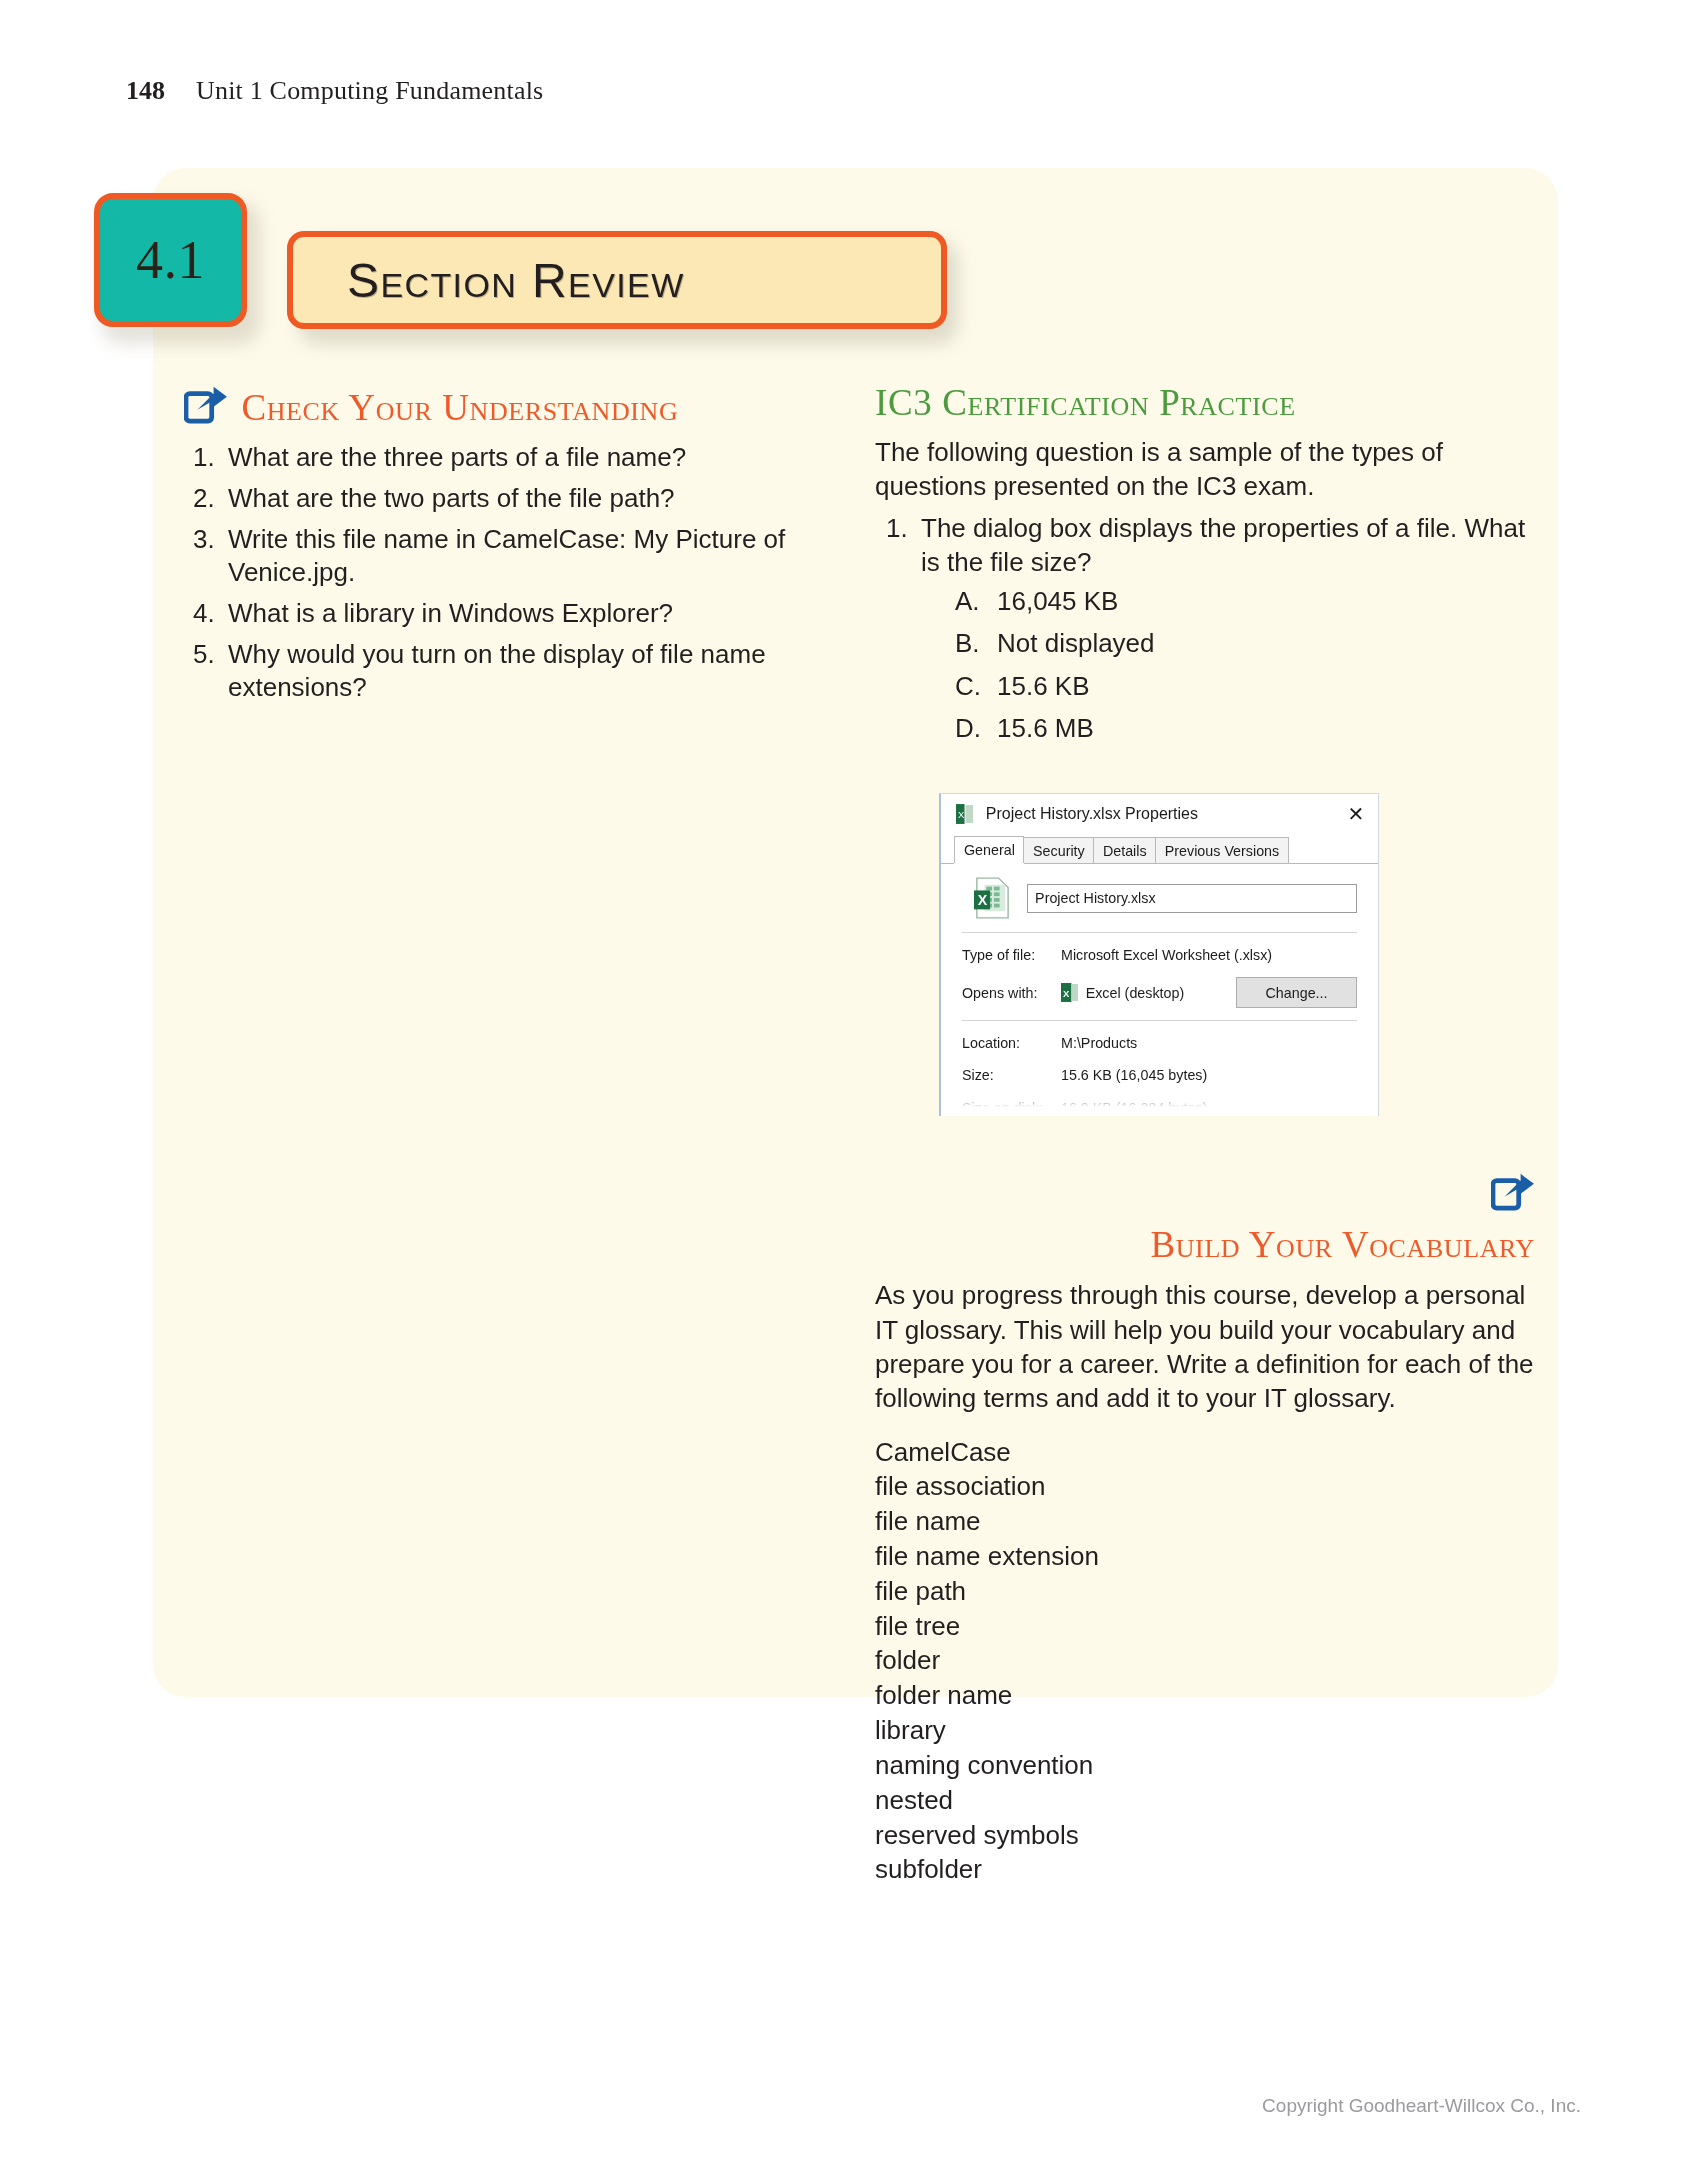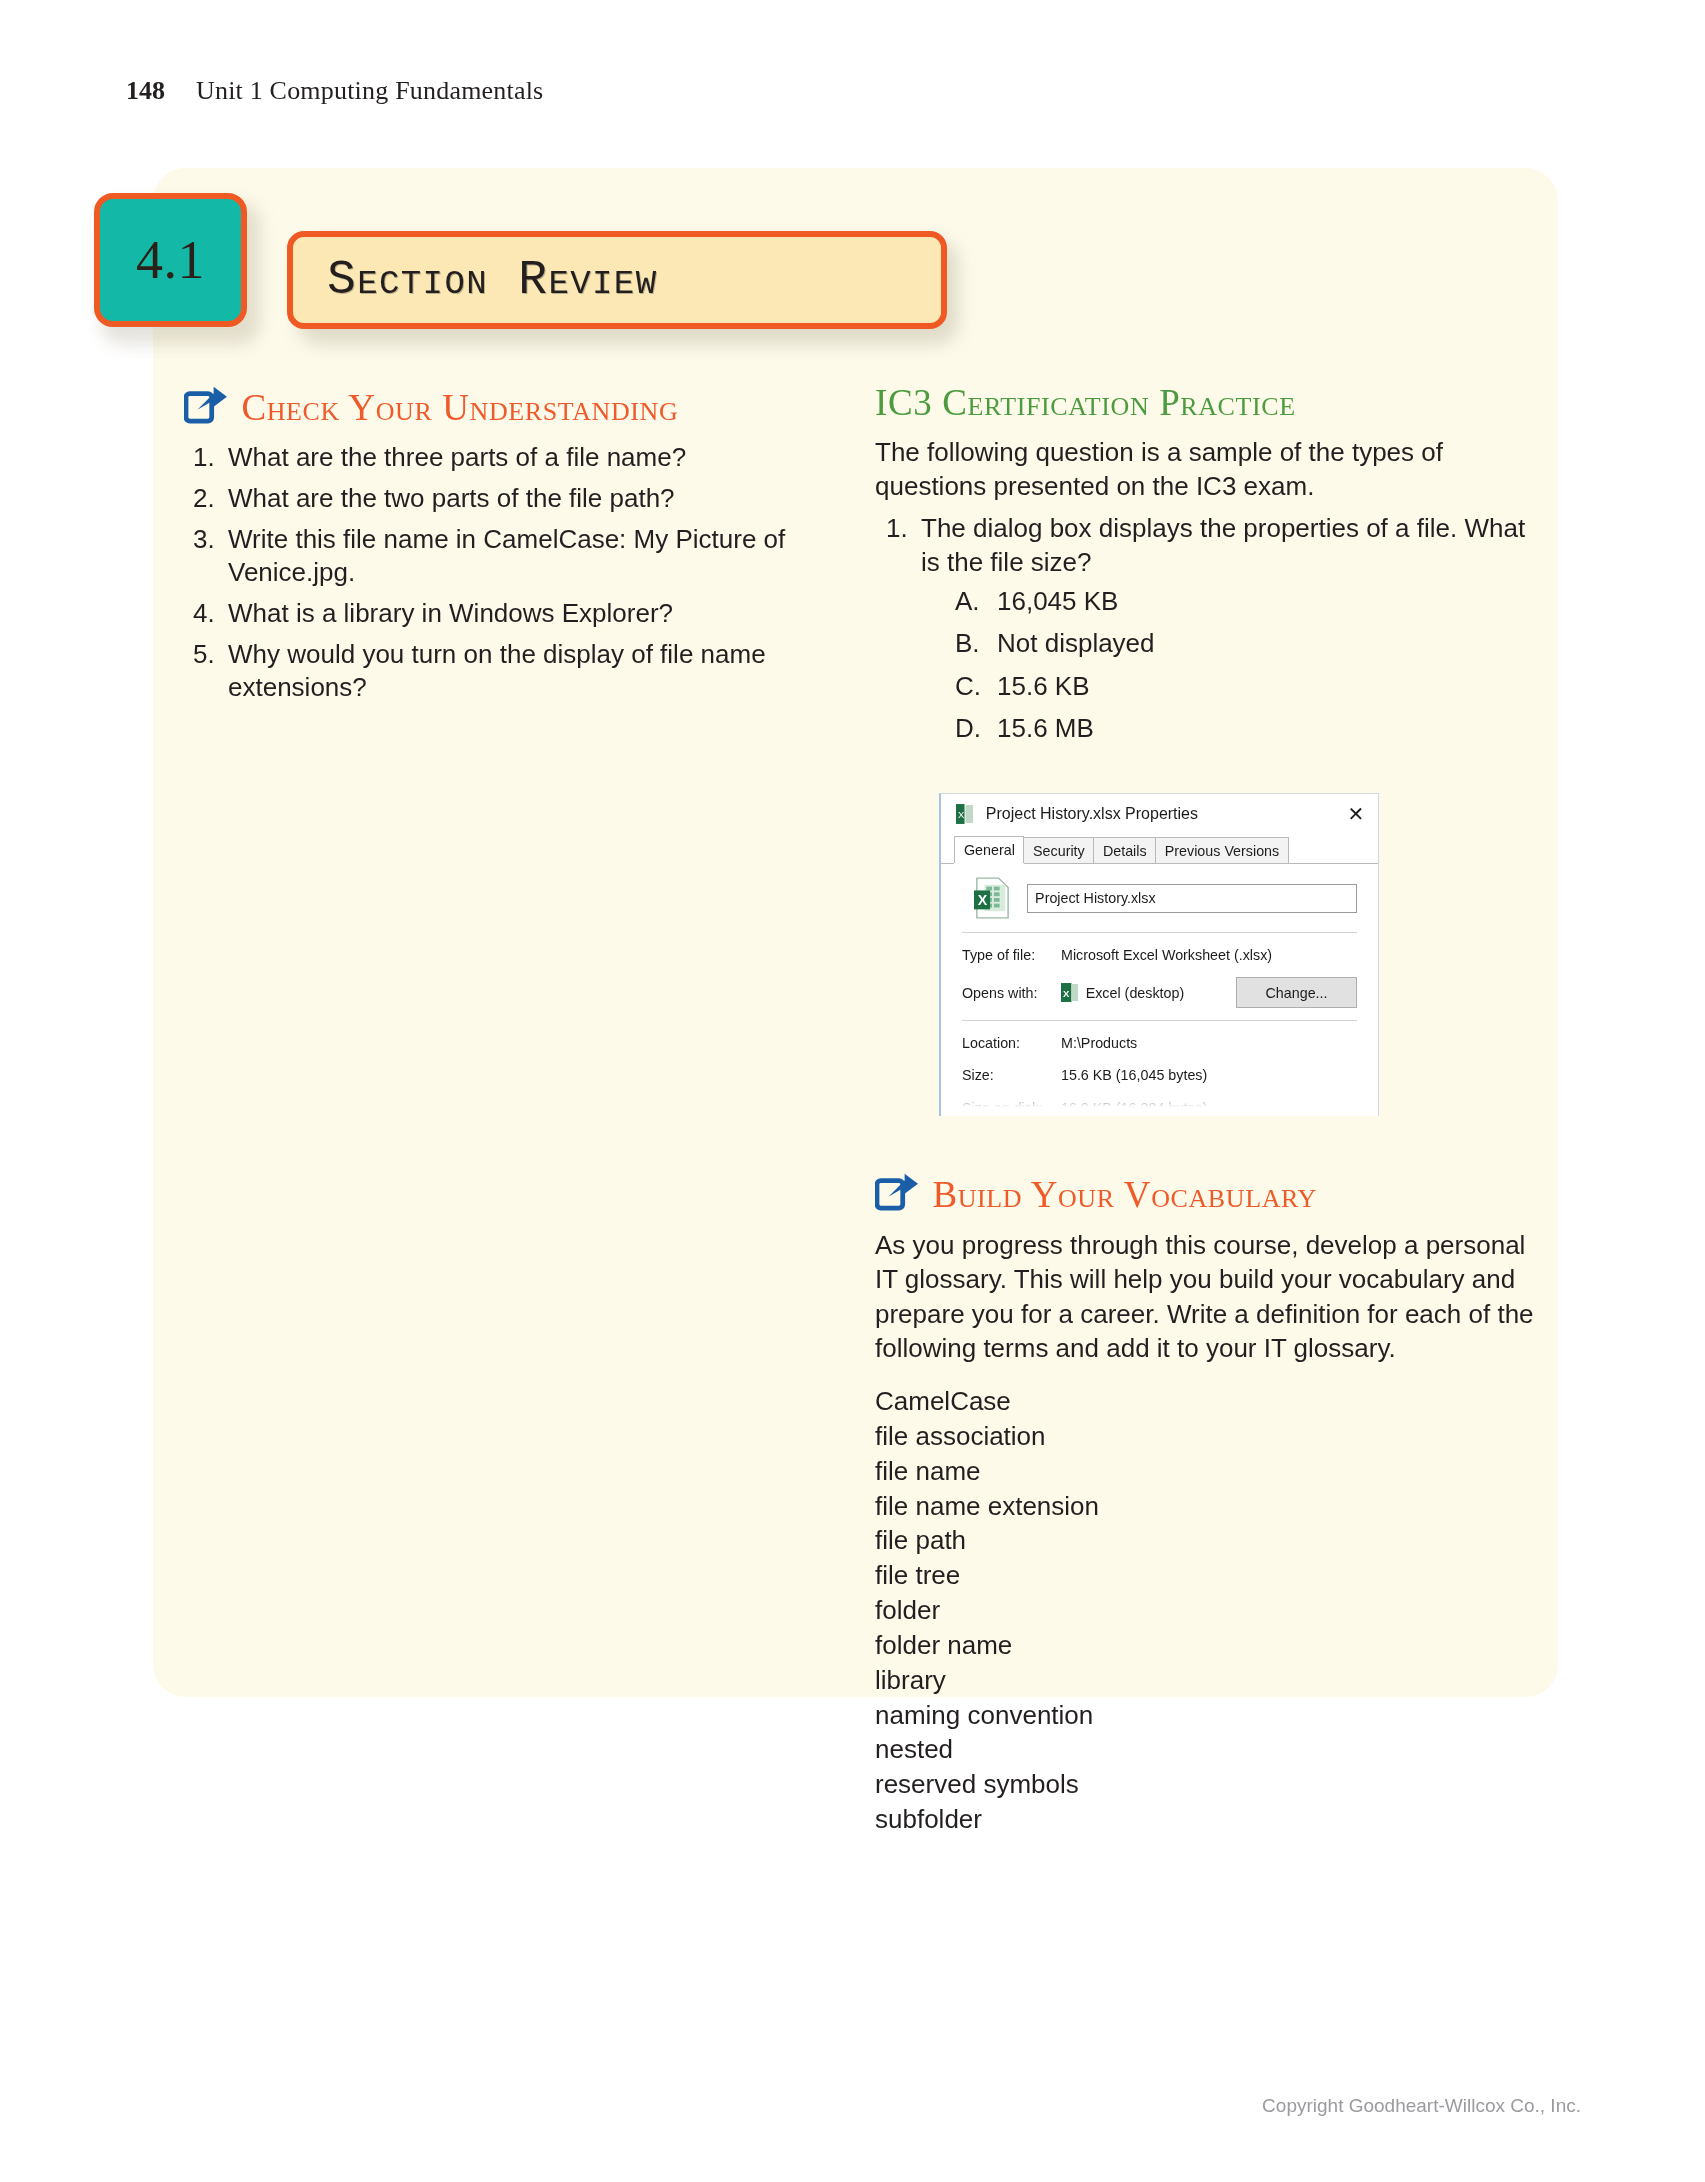--- a/index.html
+++ b/index.html
@@ -95,26 +95,26 @@
     width: 660px;
     height: 98px;
     box-sizing: border-box;
     background: #fce8b4;
     border: 6.7px solid #ef5a24;
     border-radius: 17px;
     display: flex;
     align-items: center;
   }
   .section-banner span {
-    font-family: Liberation Mono, monospace;
+    font-family: Liberation Sans, sans-serif;
     font-size: 48px;
     font-variant: small-caps;
     letter-spacing: 1.4px;
     color: #231f20;
-    padding-left: 34px;
+    padding-left: 54px;
     text-shadow: 1px 1px 0 rgba(0,0,0,.25);
   }
 
   
   .col-left {
     position: absolute;
     left: 184px;
     top: 384px;
     width: 631px;
   }
@@ -554,21 +554,21 @@
       <div class="dlg-field">
         <span class="lbl">Size on disk:</span>
         <span class="val">16.0 KB (16,384 bytes)</span>
       </div>
 
     </div>
 
     <div class="dlg-fade"></div>
   </div>
 
-  <div class="head-row" style="margin-top:55px;">
+  <div class="head-row" style="margin-top:55px;flex-direction:column;">
     <span class="share-icon">
       <svg viewBox="0 0 46 42" width="44" height="40" xmlns="http://www.w3.org/2000/svg">
         <rect x="2" y="10" width="27" height="29" rx="4" fill="none" stroke="#1a5ea8" stroke-width="5"></rect>
         <path d="M14 27 L31 10 L31 3 L45 13.5 L31 24 L31 17 Z" fill="#1a5ea8"></path>
       </svg>
     </span>
     <span class="head-orange">Build Your Vocabulary</span>
   </div>
 
   <p class="vocab-para">As you progress through this course, develop a personal IT glossary. This will help you build your vocabulary and prepare you for a career. Write a definition for each of the following terms and add it to your IT glossary.</p>

